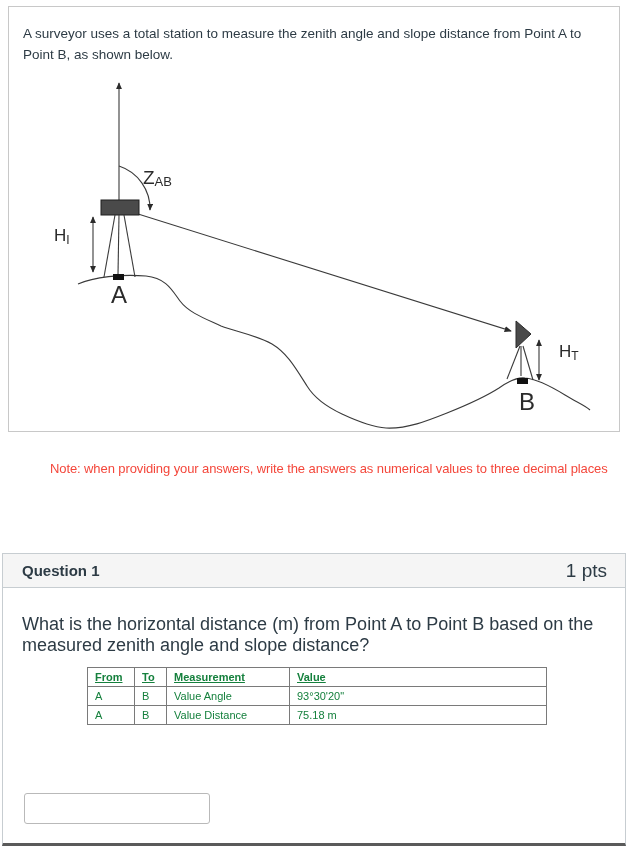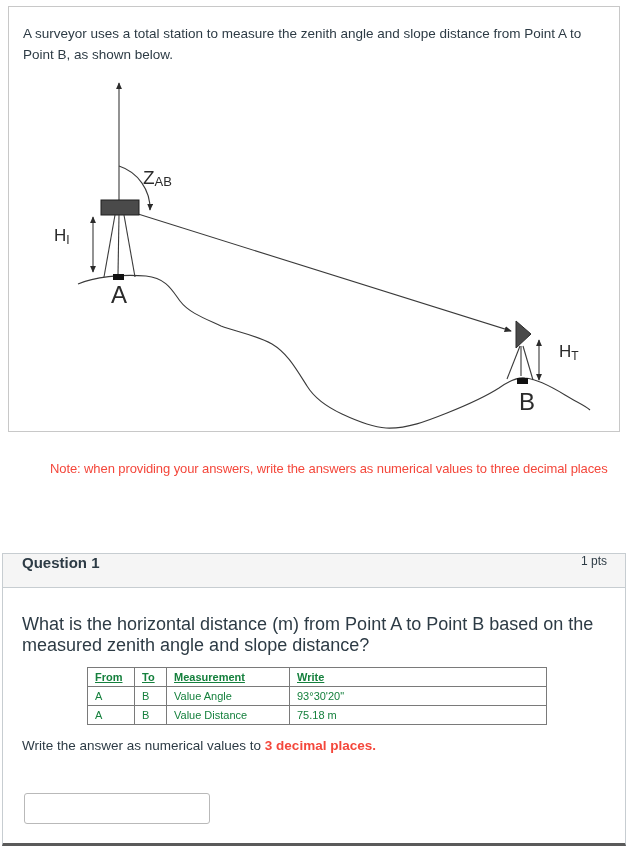--- a/index.html
+++ b/index.html
@@ -50,26 +50,26 @@
     width: 624px; height: 293px;
     background: #ffffff;
     border: 1px solid #c7cdd1;
     border-bottom: 3px solid #5a5a5a;
   }
   .q-header {
     height: 34px;
     background: #f5f5f5;
     border-bottom: 1px solid #c7cdd1;
     display: flex;
-    align-items: flex-start;
+    align-items: center;
     justify-content: space-between;
     padding: 0 18px 0 19px;
   }
   .q-title { font-size: 15px; font-weight: bold; color: #2d3b45; }
-  .q-points { font-size: 12px; color: #2d3b45; }
+  .q-points { font-size: 19px; color: #2d3b45; }
   .q-body { padding: 26px 19px 0 19px; }
   .q-prompt {
     font-size: 18px;
     line-height: 21px;
     color: #2d3b45;
     max-width: 586px;
   }
   table.meas-table {
     margin: 11px 0 0 65px;
     width: 459px;
@@ -187,36 +187,35 @@
           <col style="width:47px">
           <col style="width:32px">
           <col style="width:123px">
           <col style="width:257px">
         </colgroup>
       <thead>
         <tr>
           <th>From</th>
           <th>To</th>
           <th>Measurement</th>
-          <th>Write</th>
+          <th>Value</th>
         </tr>
       </thead>
       <tbody>
         <tr>
           <td>A</td>
           <td>B</td>
           <td>Value Angle</td>
           <td>93°30'20"</td>
         </tr>
         <tr>
           <td>A</td>
           <td>B</td>
           <td>Value Distance</td>
           <td>75.18 m</td>
         </tr>
       </tbody>
     </table>
 
-    <p class="answer-note"><span>Write the answer as numerical values to </span><span class="em">3 decimal places.</span></p>
   </div>
 
   <input type="text" class="answer-input" value="" style="">
 </div>
 
 </body></html>

